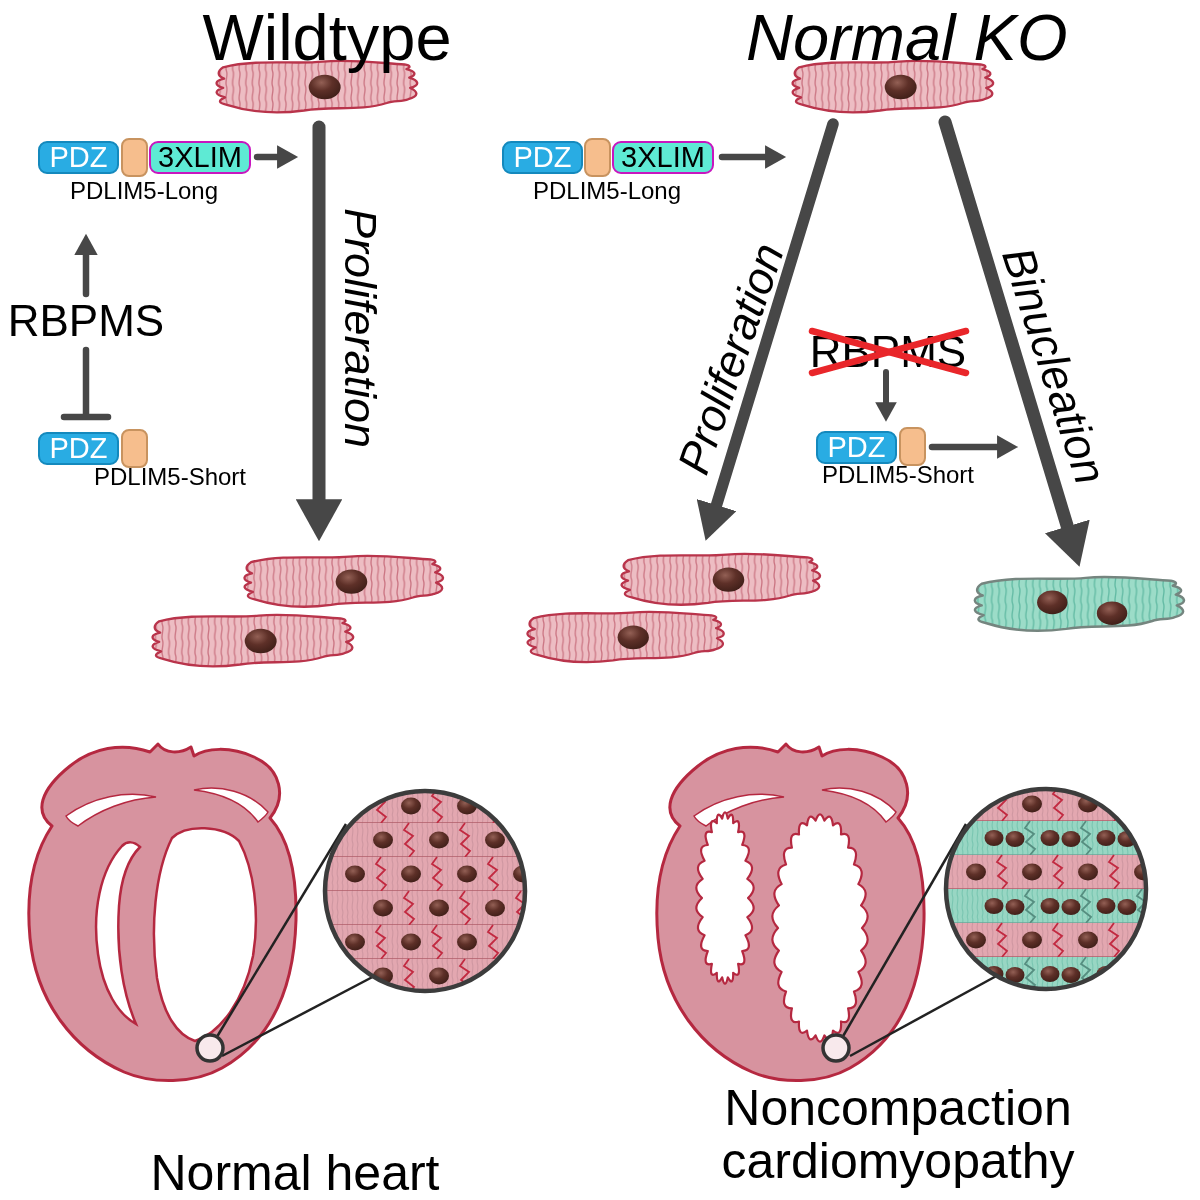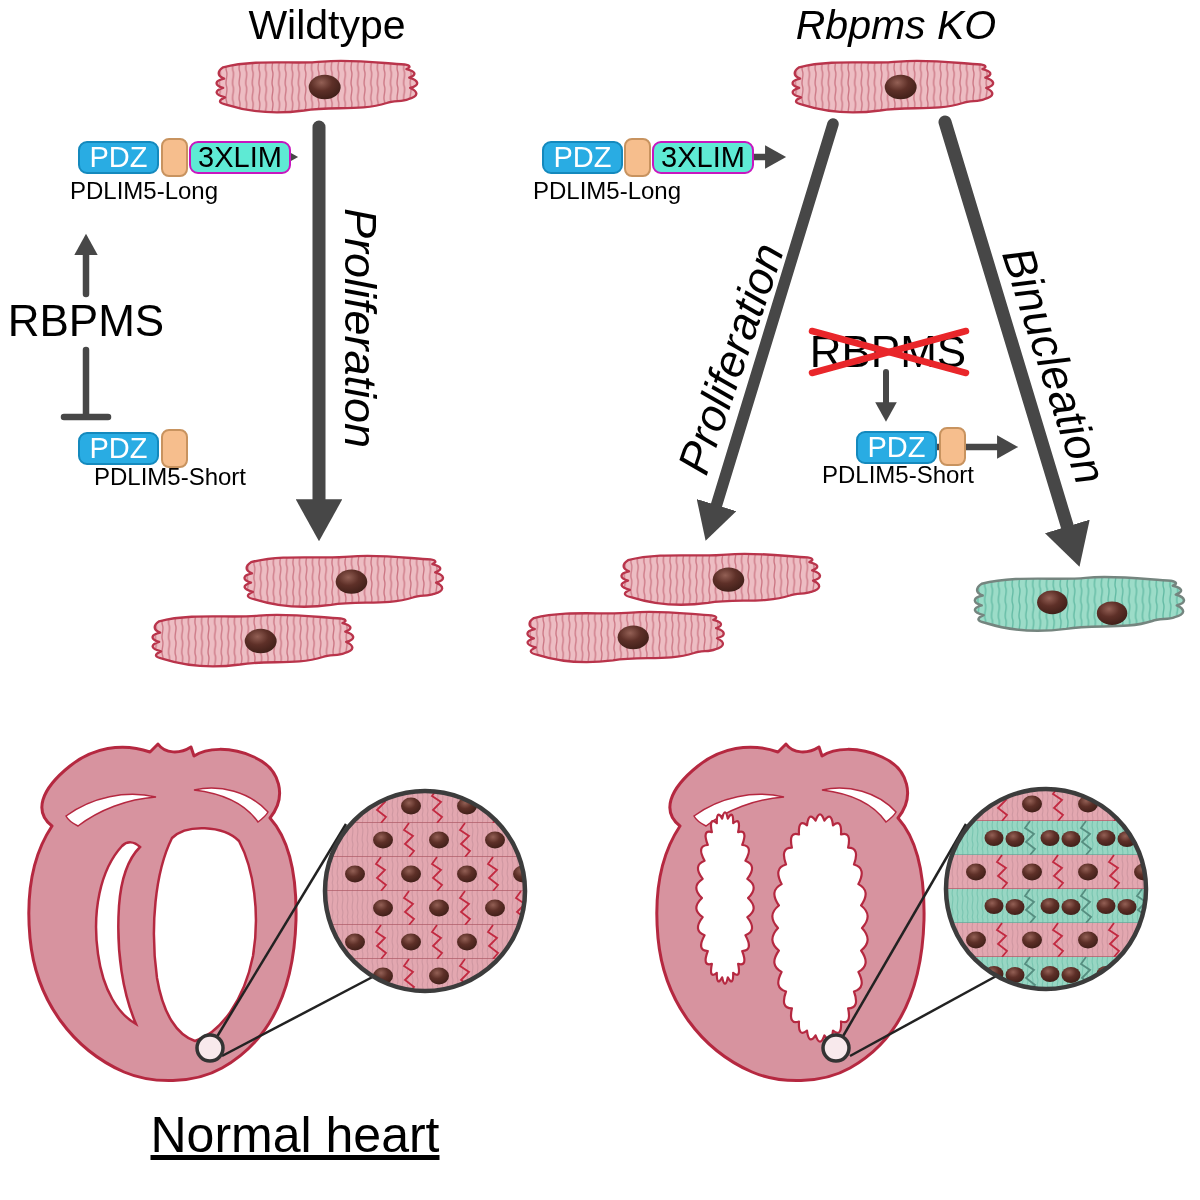--- a/index.html
+++ b/index.html
@@ -3,28 +3,28 @@
 <meta charset="utf-8">
 <style>
   html,body{margin:0;padding:0;background:#fff;}
   #canvas{position:relative;width:1200px;height:1200px;background:#fff;overflow:hidden;
           font-family:"Liberation Sans",sans-serif;}
   #art,#xsvg{position:absolute;left:0;top:0;}
   #art{z-index:1;}
   .txt{position:absolute;z-index:2;color:#000;text-align:center;line-height:1.05;
        font-family:"Liberation Sans",sans-serif;white-space:nowrap;}
   #xsvg{z-index:3;pointer-events:none;}
-  .title{font-size:41px;}
+  .title{font-size:65px;}
   .italic{font-style:italic;}
   .genelbl{font-size:44px;}
   .sublbl{font-size:24px;}
   .caption{font-size:50px;}
   .rot{transform-origin:50% 50%;font-size:45px;font-style:italic;}
   .dbox{position:absolute;z-index:2;display:flex;align-items:center;justify-content:center;
-        border-radius:9px;font-size:29px;box-sizing:border-box;margin-left:40px;}
+        border-radius:9px;font-size:29px;box-sizing:border-box;}
   .pdz{background:#29ACE3;border:2px solid #1489BD;color:#fff;width:81px;height:33px;}
   .lnk{background:#F6BE8D;border:2px solid #C8935F;width:27px;height:39px;border-radius:8px;}
   .lim{background:#5eead4;border:2px solid #C816BF;color:#000;width:102px;height:33px;}
 </style>
 </head>
 <body>
 
 <div id="canvas">
 
 <svg id="art" width="1200" height="1200" viewBox="0 0 1200 1200">
@@ -266,21 +266,21 @@
 <use href="#pinkCell" transform="translate(210,56) scale(0.94)"></use>
 <use href="#pinkCell" transform="translate(786,56) scale(0.94)"></use>
 <use href="#pinkCell" transform="translate(238,551) scale(0.93)"></use>
 <use href="#pinkCell" transform="translate(146,610) scale(0.94)"></use>
 <use href="#pinkCell" transform="translate(615,549) scale(0.93)"></use>
 <use href="#pinkCell" transform="translate(521,607) scale(0.92)"></use>
 <use href="#tealCell" transform="translate(968,572) scale(0.98)"></use>
 </svg>
 
 <div class="txt title" style="left:187px;top:4px;width:280px;">Wildtype</div>
-<div class="txt title italic" style="left:746px;top:4px;width:300px;">Rbpms KO</div>
+<div class="txt title italic" style="left:746px;top:4px;width:300px;">Normal KO</div>
 
 <div class="dbox pdz" style="left:38px;top:141px;">PDZ</div>
 <div class="dbox lnk" style="left:121px;top:138px;"></div>
 <div class="dbox lim" style="left:149px;top:141px;">3XLIM</div>
 <div class="txt sublbl" style="left:14px;top:178px;width:260px;">PDLIM5-Long</div>
 
 <div class="txt genelbl" style="left:0px;top:298px;width:172px;">RBPMS</div>
 
 <div class="dbox pdz" style="left:38px;top:432px;">PDZ</div>
 <div class="dbox lnk" style="left:121px;top:429px;"></div>
@@ -295,21 +295,25 @@
 
 <div class="txt genelbl" style="left:802px;top:329px;width:172px;">RBPMS</div>
 
 <div class="dbox pdz" style="left:816px;top:431px;">PDZ</div>
 <div class="dbox lnk" style="left:899px;top:427px;"></div>
 <div class="txt sublbl" style="left:768px;top:462px;width:260px;">PDLIM5-Short</div>
 
 <div class="txt rot" style="left:585px;top:332px;width:300px;height:56px;transform:rotate(-71deg);">Proliferation</div>
 <div class="txt rot" style="left:890px;top:339px;width:320px;height:56px;transform:rotate(72deg);">Binucleation</div>
 
-<div class="txt caption" style="left:95px;top:1109px;width:400px;text-decoration:underline;">Normal heart</div>
+<div class="txt caption" style="left:95px;top:1147px;width:400px;">Normal heart</div>
+<div class="txt caption" style="left:698px;top:1082px;width:400px;">
+  <div>Noncompaction</div>
+  <div>cardiomyopathy</div>
+</div>
 
 <svg id="xsvg" width="1200" height="1200" viewBox="0 0 1200 1200">
   <g stroke="#E9262A" stroke-width="6.5" stroke-linecap="round">
     <line x1="812" y1="331" x2="966" y2="373"></line>
     <line x1="812" y1="373" x2="966" y2="331"></line>
   </g>
 </svg>
 
 </div>
 

